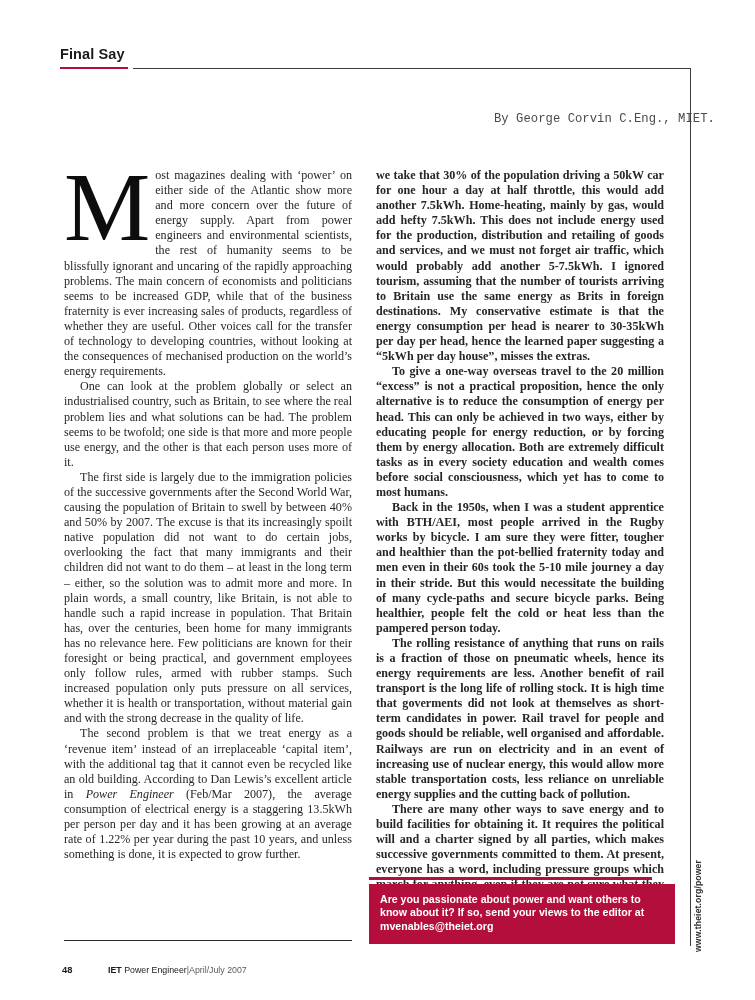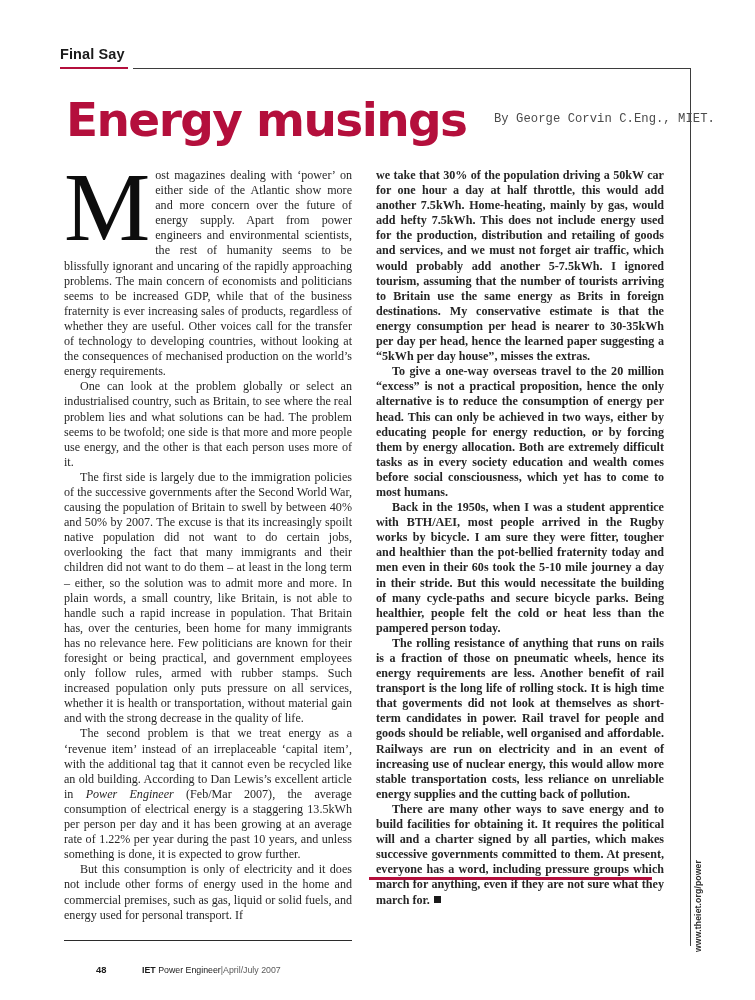--- a/index.html
+++ b/index.html
@@ -180,21 +180,20 @@
   
   .footer {
     position: absolute;
     left: 62px;
     top: 964px;
     font-family: "Liberation Sans", sans-serif;
     font-size: 8.8px;
     color: #3c3c3c;
     display: flex;
     align-items: baseline;
-    margin-left: 34px;
   }
   .footer-page {
     font-weight: bold;
     font-size: 9.4px;
     color: #1a1a1a;
     width: 46px;
   }
   .footer-brand { font-weight: bold; color: #1a1a1a; }
   .footer-rest { color: #5a5a5a; }
   .footer-pub { color: #1a1a1a; }
@@ -205,42 +204,43 @@
 <div class="page">
 
   <div class="section-head">
     <div class="section-head-label">Final Say</div>
     <div class="section-head-rule"></div>
   </div>
 
   <div class="frame-top"></div>
   <div class="frame-right"></div>
 
-  <div class="title">Energy musings</div>
   <div class="byline">By George Corvin C.Eng., MIET.</div>
 
   <div class="col col-left">
     <p class="first"><span class="dropcap">M</span><span>ost magazines dealing with ‘power’ on either side of the Atlantic show more and more concern over the future of energy supply. Apart from power engineers and environmental scientists, the rest of humanity seems to be blissfully ignorant and uncaring of the rapidly approaching problems. The main concern of economists and politicians seems to be increased GDP, while that of the business fraternity is ever increasing sales of products, regardless of whether they are useful. Other voices call for the transfer of technology to developing countries, without looking at the consequences of mechanised production on the world’s energy requirements.</span></p>
     <p><span>One can look at the problem globally or select an industrialised country, such as Britain, to see where the real problem lies and what solutions can be had. The problem seems to be twofold; one side is that more and more people use energy, and the other is that each person uses more of it.</span></p>
     <p><span>The first side is largely due to the immigration policies of the successive governments after the Second World War, causing the population of Britain to swell by between 40% and 50% by 2007. The excuse is that its increasingly spoilt native population did not want to do certain jobs, overlooking the fact that many immigrants and their children did not want to do them – at least in the long term – either, so the solution was to admit more and more. In plain words, a small country, like Britain, is not able to handle such a rapid increase in population. That Britain has, over the centuries, been home for many immigrants has no relevance here. Few politicians are known for their foresight or being practical, and government employees only follow rules, armed with rubber stamps. Such increased population only puts pressure on all services, whether it is health or transportation, without material gain and with the strong decrease in the quality of life.</span></p>
     <p><span>The second problem is that we treat energy as a ‘revenue item’ instead of an irreplaceable ‘capital item’, with the additional tag that it cannot even be recycled like an old building. According to Dan Lewis’s excellent article in </span><em>Power Engineer</em><span> (Feb/Mar 2007), the average consumption of electrical energy is a staggering 13.5kWh per person per day and it has been growing at an average rate of 1.22% per year during the past 10 years, and unless something is done, it is expected to grow further.</span></p>
-    <p><span>But this consumption is only of electricity and it does not include other forms of energy used in the home and commercial premises, such as gas, liquid or solid fuels, and energy used for personal transport. If</span></p>
   </div>
 
   <div class="col col-right">
     <p class="first"><span>we take that 30% of the population driving a 50kW car for one hour a day at half throttle, this would add another 7.5kWh. Home-heating, mainly by gas, would add hefty 7.5kWh. This does not include energy used for the production, distribution and retailing of goods and services, and we must not forget air traffic, which would probably add another 5-7.5kWh. I ignored tourism, assuming that the number of tourists arriving to Britain use the same energy as Brits in foreign destinations. My conservative estimate is that the energy consumption per head is nearer to 30-35kWh per day per head, hence the learned paper suggesting a “5kWh per day house”, misses the extras.</span></p>
     <p><span>To give a one-way overseas travel to the 20 million “excess” is not a practical proposition, hence the only alternative is to reduce the consumption of energy per head. This can only be achieved in two ways, either by educating people for energy reduction, or by forcing them by energy allocation. Both are extremely difficult tasks as in every society education and wealth comes before social consciousness, which yet has to come to most humans.</span></p>
     <p><span>Back in the 1950s, when I was a student apprentice with BTH/AEI, most people arrived in the Rugby works by bicycle. I am sure they were fitter, tougher and healthier than the pot-bellied fraternity today and men even in their 60s took the 5-10 mile journey a day in their stride. But this would necessitate the building of many cycle-paths and secure bicycle parks. Being healthier, people felt the cold or heat less than the pampered person today.</span></p>
     <p><span>The rolling resistance of anything that runs on rails is a fraction of those on pneumatic wheels, hence its energy requirements are less. Another benefit of rail transport is the long life of rolling stock. It is high time that goverments did not look at themselves as short-term candidates in power. Rail travel for people and goods should be reliable, well organised and affordable. Railways are run on electricity and in an event of increasing use of nuclear energy, this would allow more stable transportation costs, less reliance on unreliable energy supplies and the cutting back of pollution.</span></p>
     <p><span>There are many other ways to save energy and to build facilities for obtaining it. It requires the political will and a charter signed by all parties, which makes successive governments committed to them. At present, everyone has a word, including pressure groups which march for anything, even if they are not sure what they march for.</span><span class="endmark"></span></p>
   </div>
 
   <div class="col-rule-left"></div>
 
   <div class="callout-top-rule"></div>
+  <div class="callout">
+    <span>Are you passionate about power and want others to know about it? If so, send your views to the editor at mvenables@theiet.org</span>
+  </div>
 
   <div class="side-url">www.theiet.org/power</div>
 
   <div class="footer">
     <span class="footer-page">48</span>
     <span class="footer-brand">IET</span>
     <span class="footer-pub">&nbsp;<span>Power Engineer</span></span>
     <span class="footer-rest"> | </span>
     <span class="footer-rest">April/July 2007</span>
   </div>

